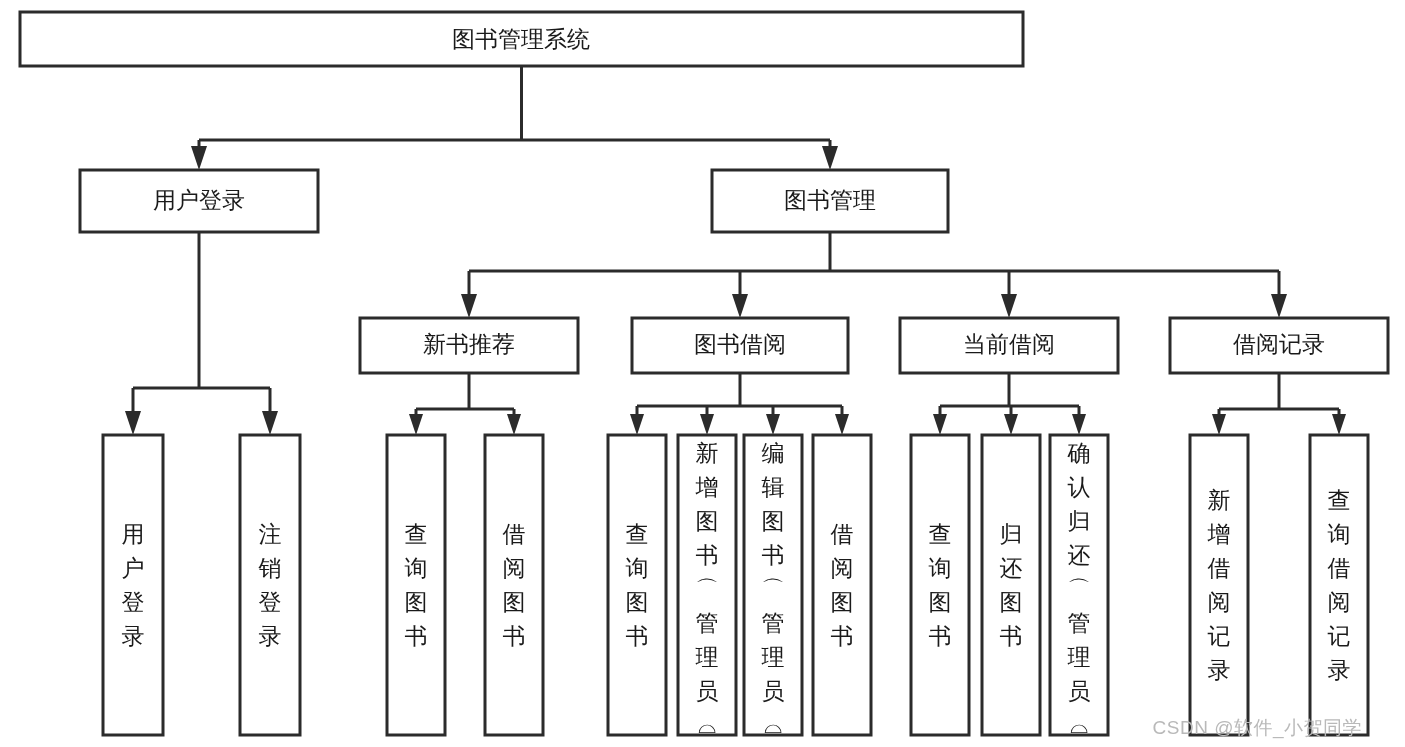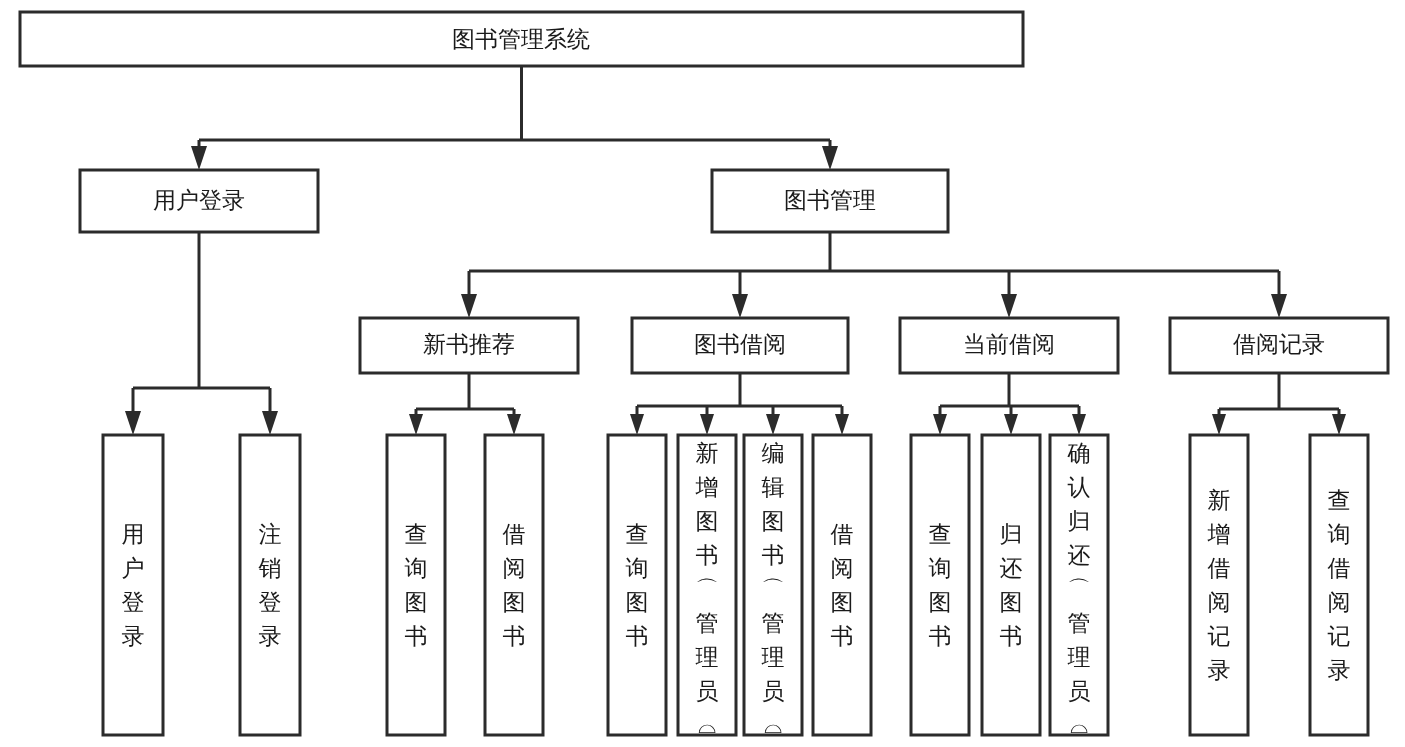--- a/index.html
+++ b/index.html
@@ -223,13 +223,14 @@
       <rect class="node-box" x="1190" y="435" width="58" height="300"></rect>
       <text class="node-label-v" x="1219" y="508"><tspan x="1219" dy="0">新</tspan><tspan x="1219" dy="34">增</tspan><tspan x="1219" dy="34">借</tspan><tspan x="1219" dy="34">阅</tspan><tspan x="1219" dy="34">记</tspan><tspan x="1219" dy="34">录</tspan></text>
     </g>
     <g>
       <rect class="node-box" x="1310" y="435" width="58" height="300"></rect>
       <text class="node-label-v" x="1339" y="508"><tspan x="1339" dy="0">查</tspan><tspan x="1339" dy="34">询</tspan><tspan x="1339" dy="34">借</tspan><tspan x="1339" dy="34">阅</tspan><tspan x="1339" dy="34">记</tspan><tspan x="1339" dy="34">录</tspan></text>
     </g>
 
   </svg>
 
+  <div class="watermark">CSDN @软件_小贺同学</div>
 </div>
 
 </body></html>

